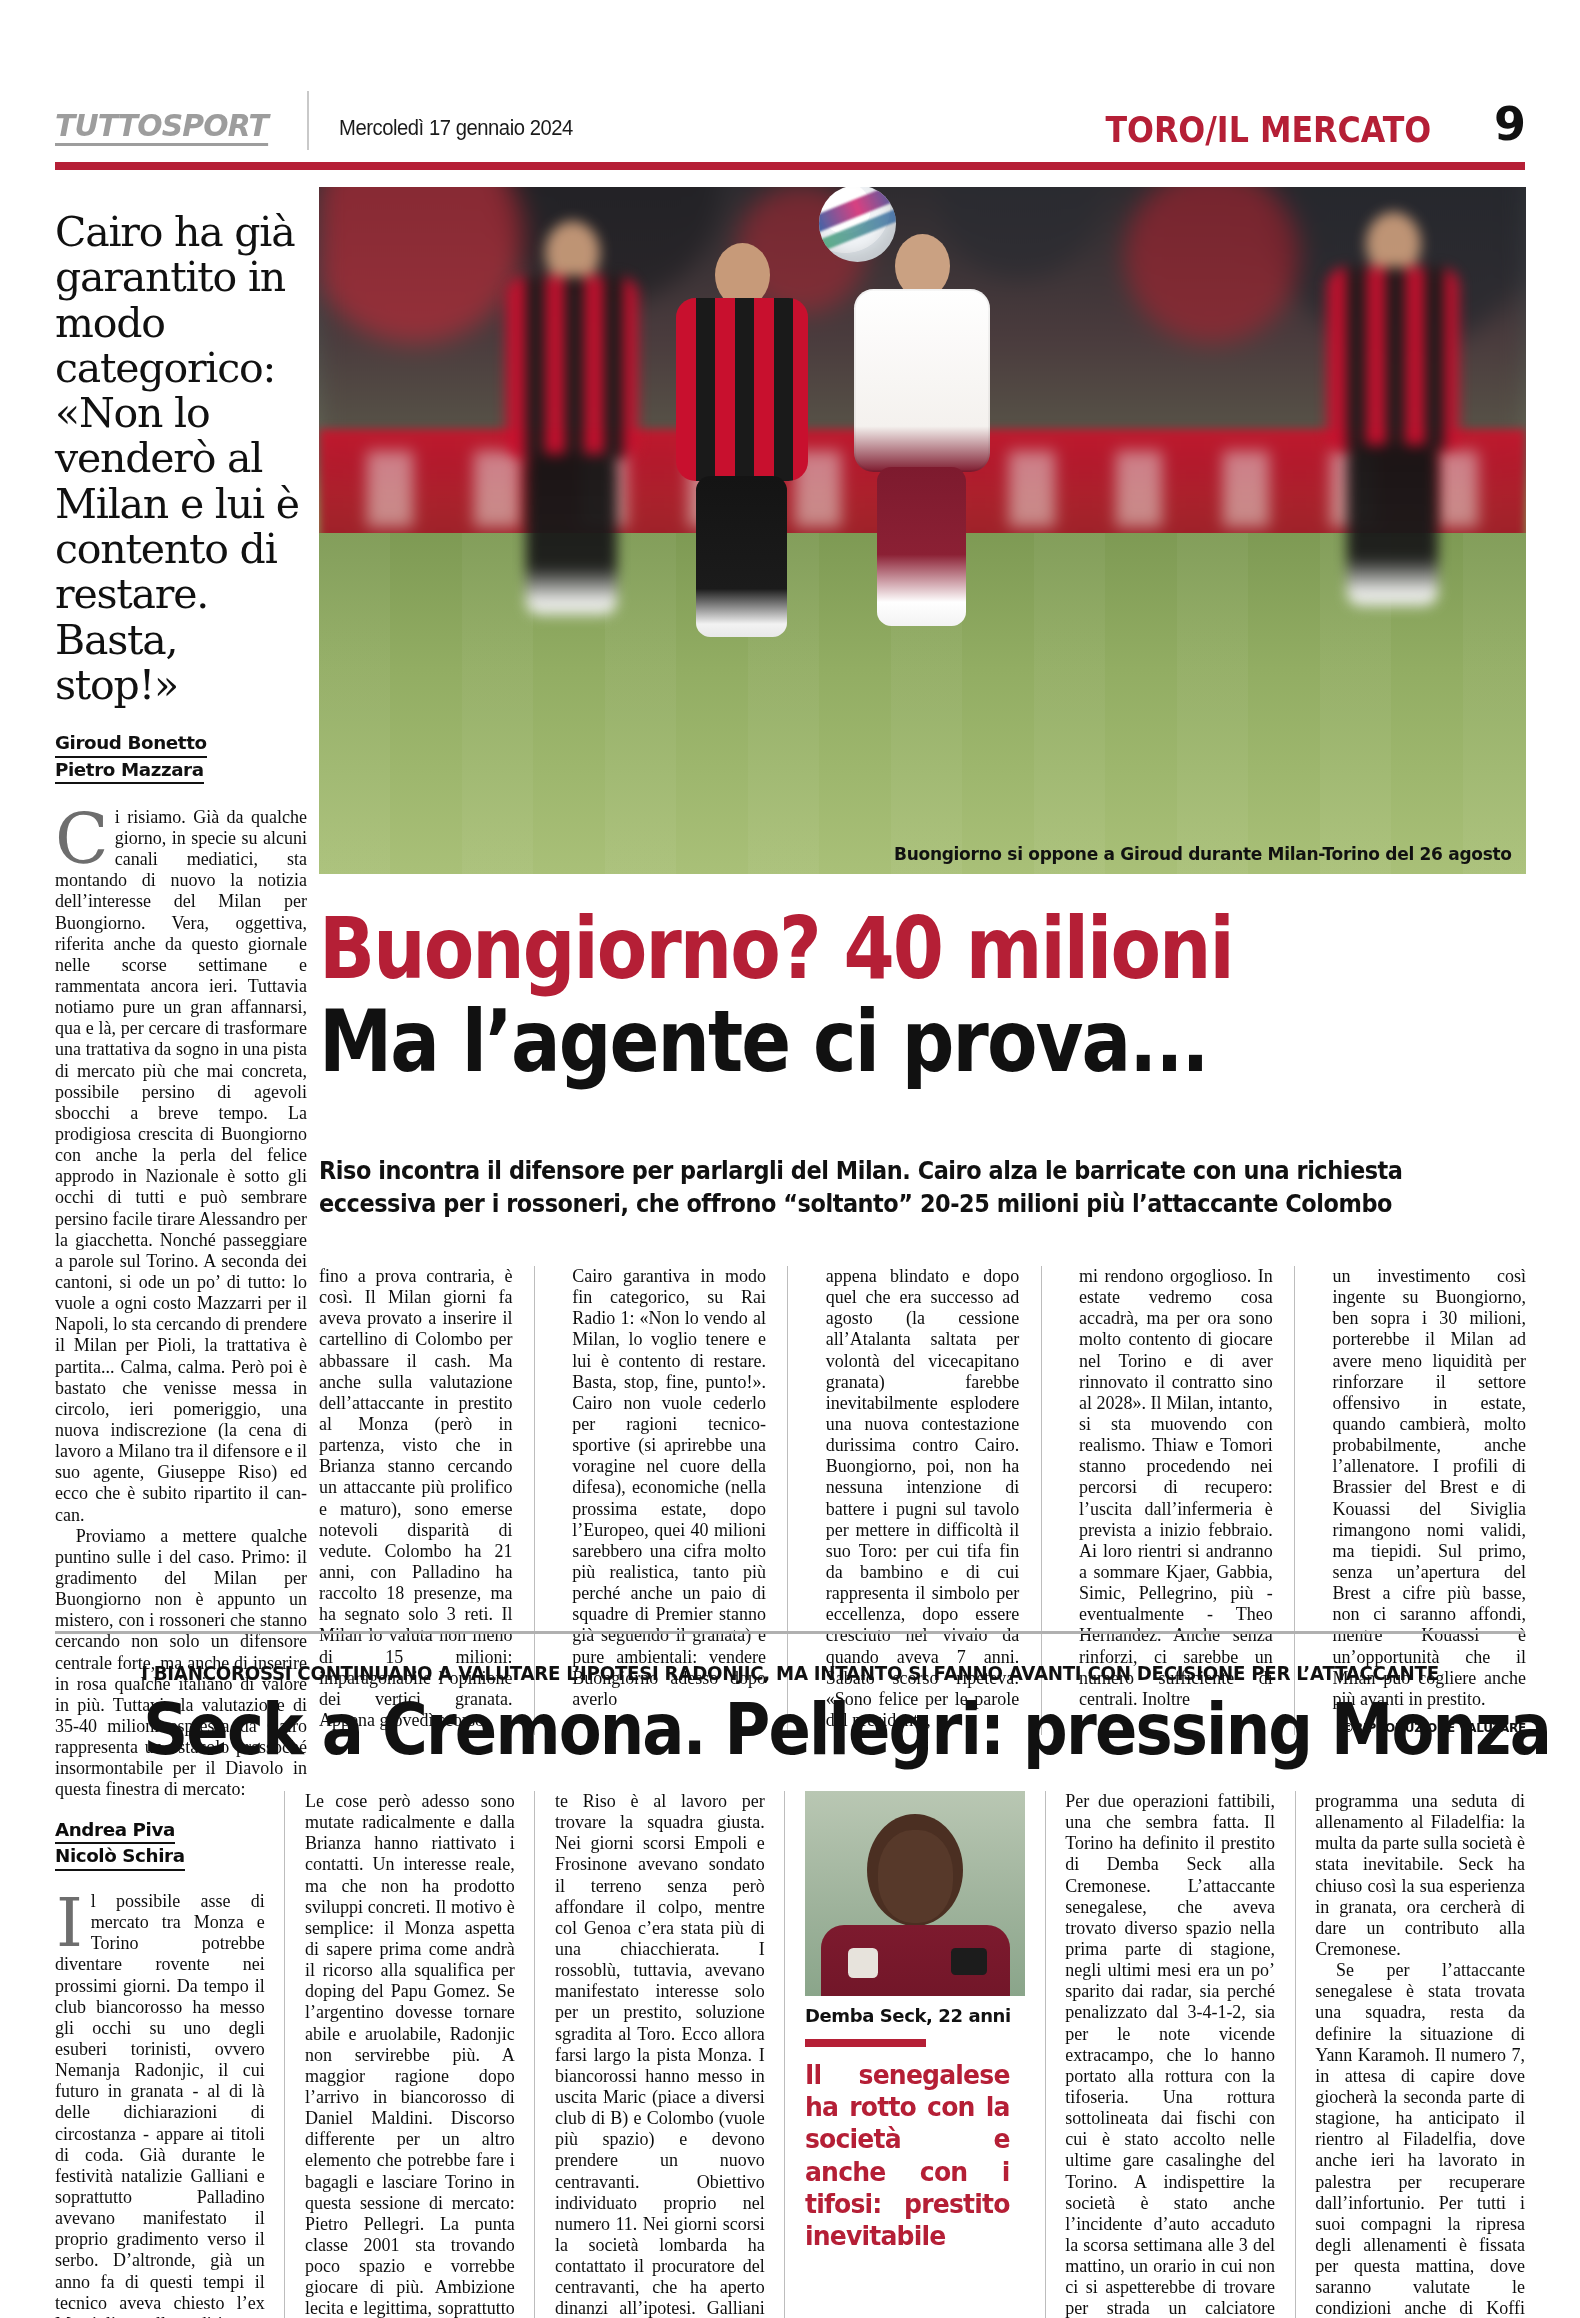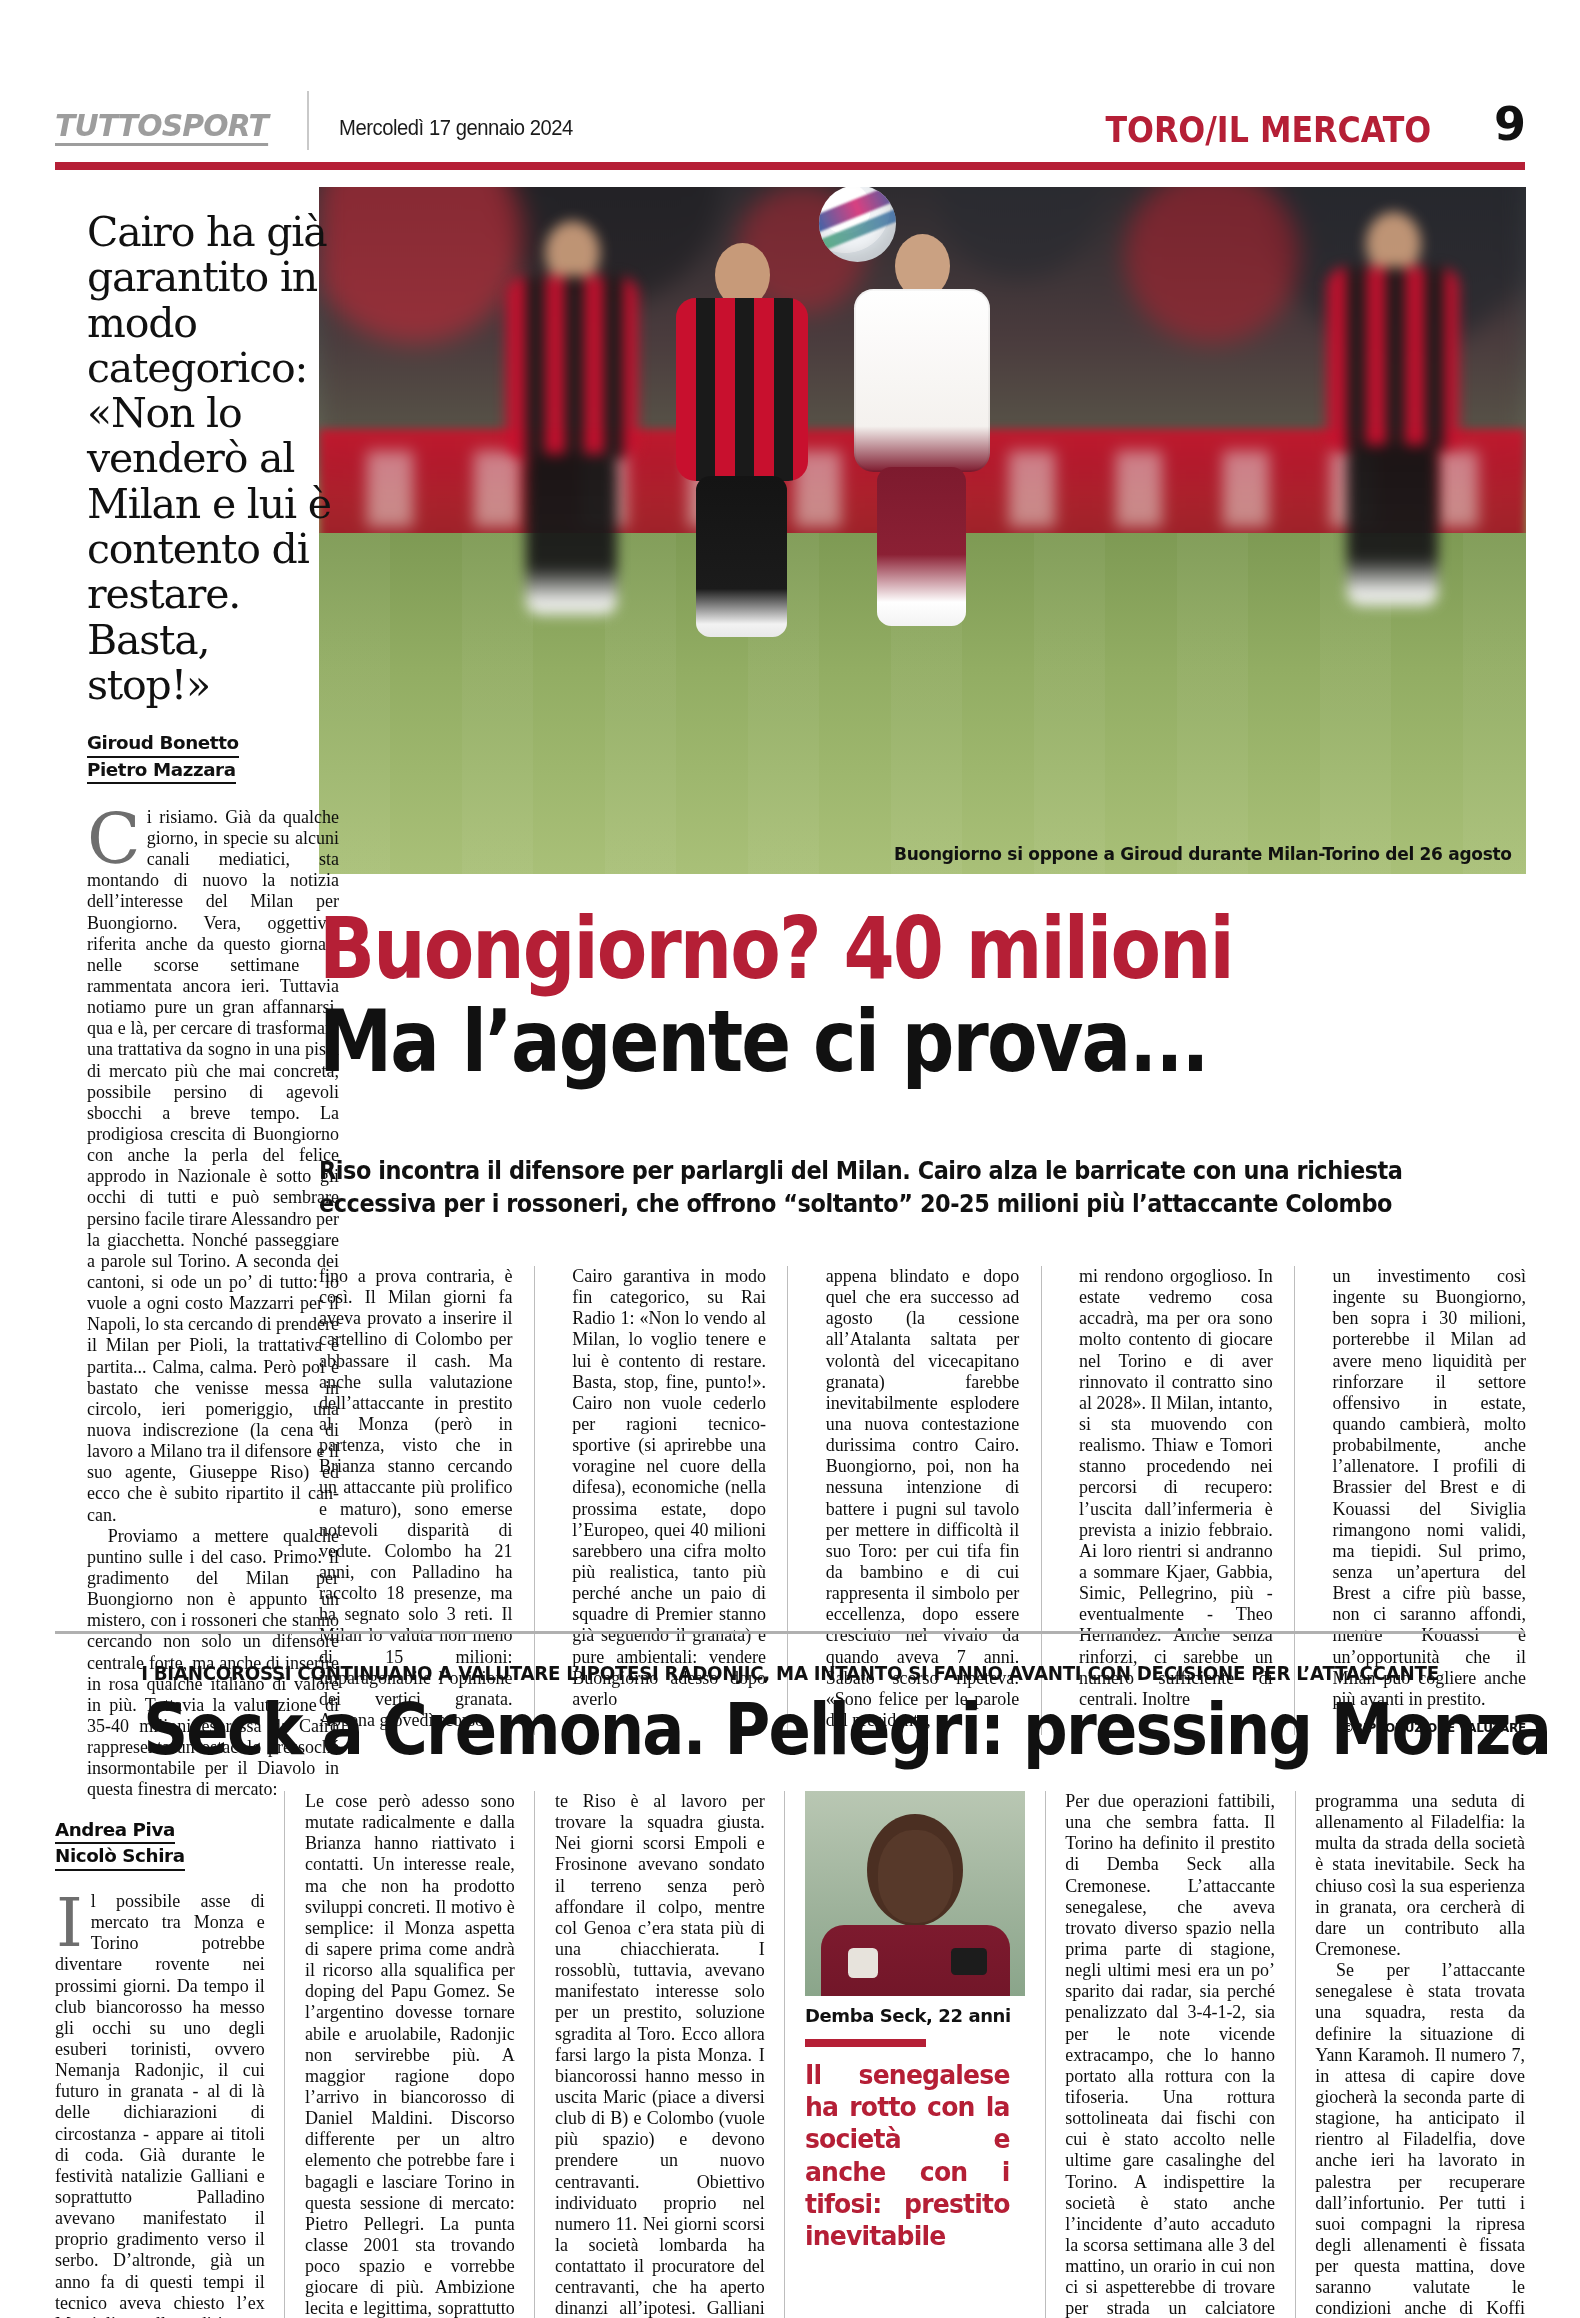--- a/index.html
+++ b/index.html
@@ -99,21 +99,20 @@
   .topstory {
     position: absolute;
     left: 0; top: 170px; width: 1581px;
   }
 
   
   .lead-col {
     position: absolute;
     left: 55px; top: 40px;
     width: 252px;
-    margin-left: 32px;
   }
   .lead-headline {
     font-family: "DejaVu Serif", serif;
     font-size: 41px;
     line-height: 1.105;
     font-weight: normal;
     color: #111;
     letter-spacing: -1.2px;
     margin: 0;
   }
@@ -554,19 +553,19 @@
       <div class="seck-cap">Demba Seck, 22 anni</div>
       <div class="red-bar"></div>
       <div class="red-quote">Il senegalese ha rotto con la società e anche con i tifosi: prestito inevitabile</div>
     </div>
 
     <div class="col">
       <p class="first">Per due operazioni fattibili, una che sembra fatta. Il Torino ha definito il prestito di Demba Seck alla Cremonese. L’attaccante senegalese, che aveva trovato diverso spazio nella prima parte di stagione, negli ultimi mesi era un po’ sparito dai radar, sia perché penalizzato dal 3-4-1-2, sia per le note vicende extracampo, che lo hanno portato alla rottura con la tifoseria. Una rottura sottolineata dai fischi con cui è stato accolto nelle ultime gare casalinghe del Torino. A indispettire la società è stato anche l’incidente d’auto accaduto la scorsa settimana alle 3 del mattino, un orario in cui non ci si aspetterebbe di trovare per strada un calciatore professionista, considerato anche che l’indomani era in</p>
     </div>
 
     <div class="col">
-      <p class="first">programma una seduta di allenamento al Filadelfia: la multa da strada della società è stata inevitabile. Seck ha chiuso così la sua esperienza in granata, ora cercherà di dare un contributo alla Cremonese.</p>
+      <p class="first">programma una seduta di allenamento al Filadelfia: la multa da parte sulla società è stata inevitabile. Seck ha chiuso così la sua esperienza in granata, ora cercherà di dare un contributo alla Cremonese.</p>
       <p>Se per l’attaccante senegalese è stata trovata una squadra, resta da definire la situazione di Yann Karamoh. Il numero 7, in attesa di capire dove giocherà la seconda parte di stagione, ha anticipato il rientro al Filadelfia, dove anche ieri ha lavorato in palestra per recuperare dall’infortunio. Per tutti i suoi compagni la ripresa degli allenamenti è fissata per questa mattina, dove saranno valutate le condizioni anche di Koffi Djidji, Antonio Sanabria e Duvan Zapata.</p>
     </div>
   </div>
 
 </div>
 
 
 </body></html>

